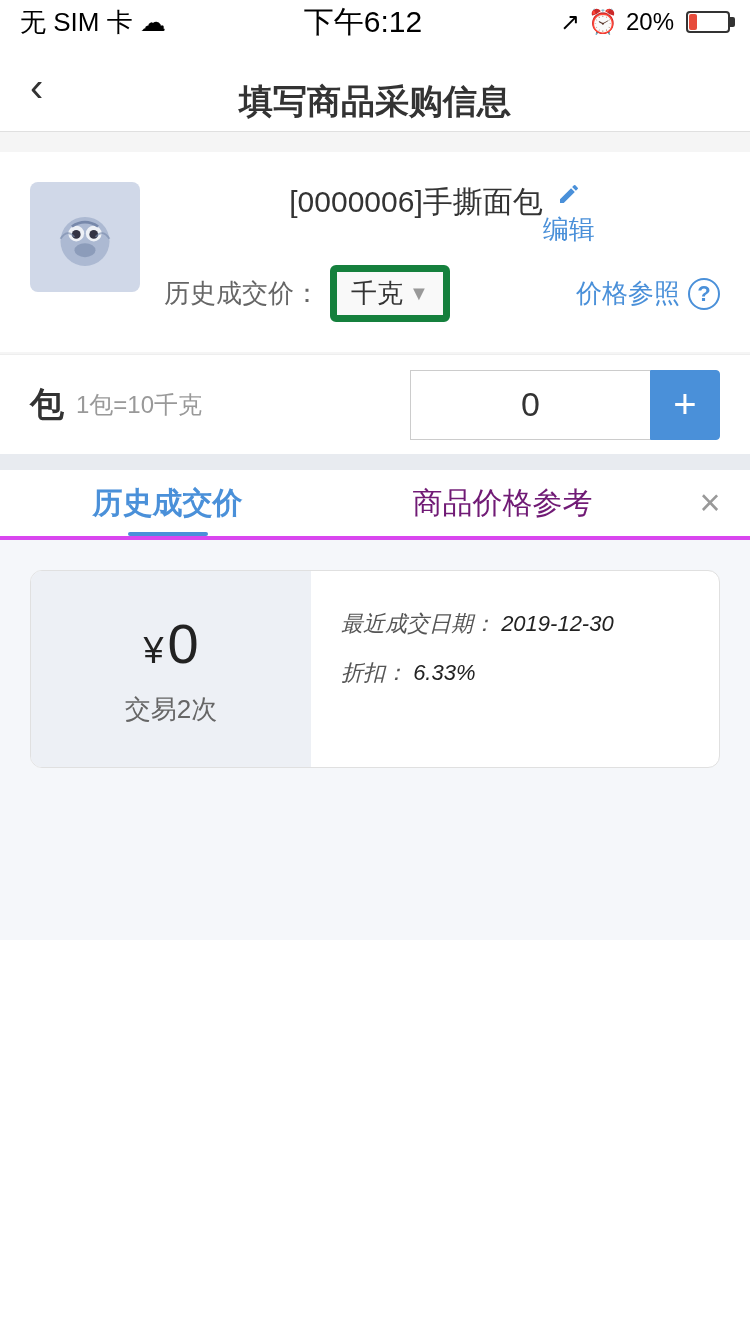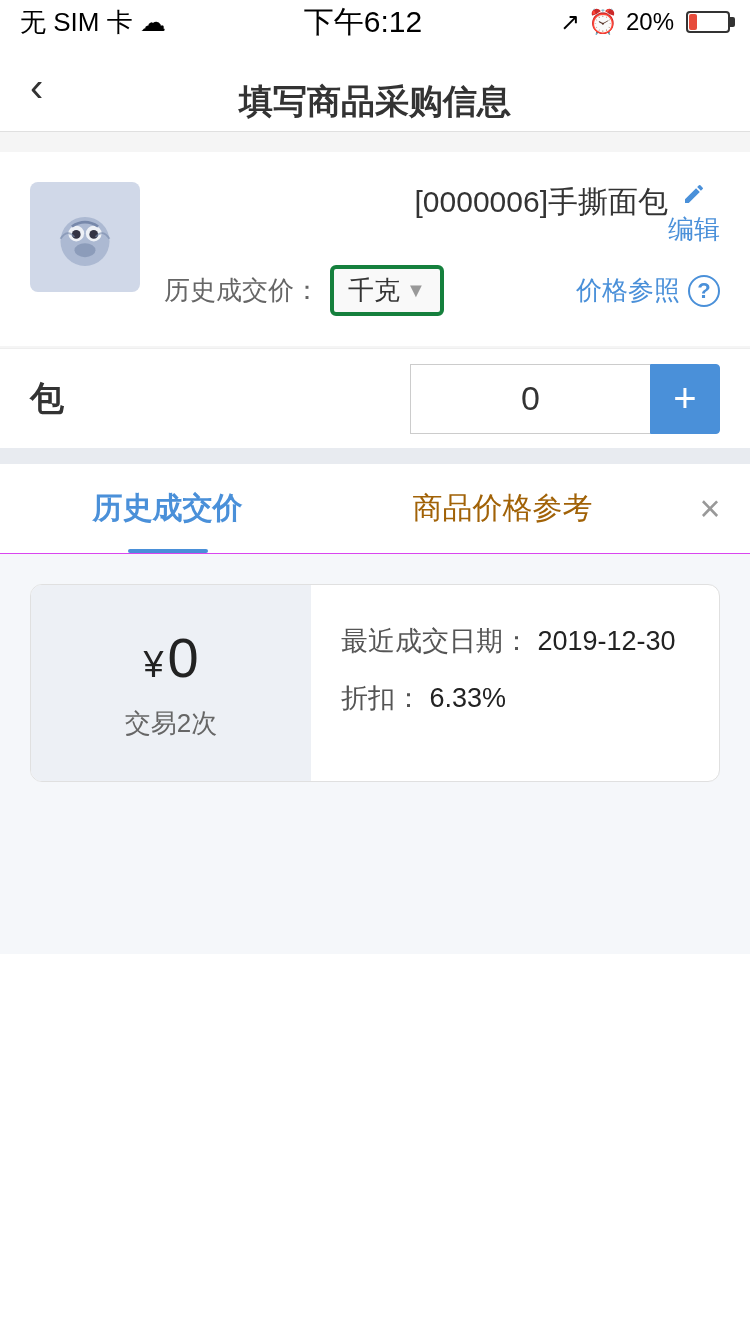--- a/index.html
+++ b/index.html
@@ -107,21 +107,21 @@
       height: 70px;
     }
     .product-info {
       flex: 1;
       display: flex;
       flex-direction: column;
       gap: 18px;
     }
     .product-header {
       display: flex;
-      justify-content: flex-end;
+      justify-content: center;
       align-items: flex-start;
     }
     .product-name {
       font-size: 30px;
       color: #333;
       font-weight: 500;
     }
     .edit-link {
       display: flex;
       align-items: center;
@@ -135,21 +135,21 @@
     .product-unit-row {
       display: flex;
       align-items: center;
       justify-content: space-between;
     }
     .unit-label { font-size: 26px; color: #666; }
     .unit-select {
       display: inline-flex;
       align-items: center;
       gap: 6px;
-      border: 4px solid #15803d;
+      border: 7px solid #15803d;
       border-radius: 6px;
       padding: 4px 14px;
       font-size: 26px;
       color: #333;
       background: #f9f9f9;
       cursor: pointer;
       margin-left: 10px;
     }
     .price-ref {
       display: flex;
@@ -236,22 +236,22 @@
     .section-divider {
       height: 16px;
       background: #e8ebf0;
     }
 
     
     .tabs-bar {
       background: #fff;
       display: flex;
       align-items: center;
-      height: 90px;
-      border-bottom: 1px solid #d946ef;
+      height: 70px;
+      border-bottom: 4px solid #d946ef;
       position: relative;
       text-align: center;
     }
     .tab-item {
       flex: 1;
       display: flex;
       flex-direction: column;
       align-items: center;
       justify-content: center;
       height: 100%;
@@ -259,21 +259,21 @@
       position: relative;
     }
     .tab-label {
       font-size: 30px;
     }
     .tab-item.active .tab-label {
       color: #4a90d9;
       font-weight: 600;
     }
     .tab-item.inactive .tab-label {
-      color: #a16207;
+      color: #701a75;
     }
     .tab-underline {
       position: absolute;
       bottom: 0;
       left: 50%;
       transform: translateX(-50%);
       width: 80px;
       height: 4px;
       background: #4a90d9;
       border-radius: 2px;
@@ -328,23 +328,24 @@
       margin-top: 16px;
     }
     .price-right {
       flex: 1;
       padding: 36px 30px;
       display: flex;
       flex-direction: column;
       gap: 16px;
     }
     .price-detail-row {
-      font-size: 27px;
+      font-size: 22px;
       color: #333;
       line-height: 1.5;
+      font-style: italic;
     }
     .price-detail-label { color: #555; }
     .price-detail-value { color: #222; }
 
     
     .bottom-area {
       background: #fff;
       min-height: 600px;
     }
   </style>
@@ -412,20 +413,21 @@
         <span>价格参照</span>
         <div class="price-ref-question">?</div>
       </div>
     </div>
   </div>
 </div>
 
 <div class="quantity-row">
   <div class="quantity-unit-label">
     <span class="unit-icon">包</span>
+    <span class="unit-conversion">1包=10千克</span>
   </div>
   <div class="quantity-control">
     <div class="qty-input-box">
       <span>0</span>
     </div>
     <div class="qty-plus-btn">+</div>
   </div>
 </div>
 
 <div class="section-divider"></div>

